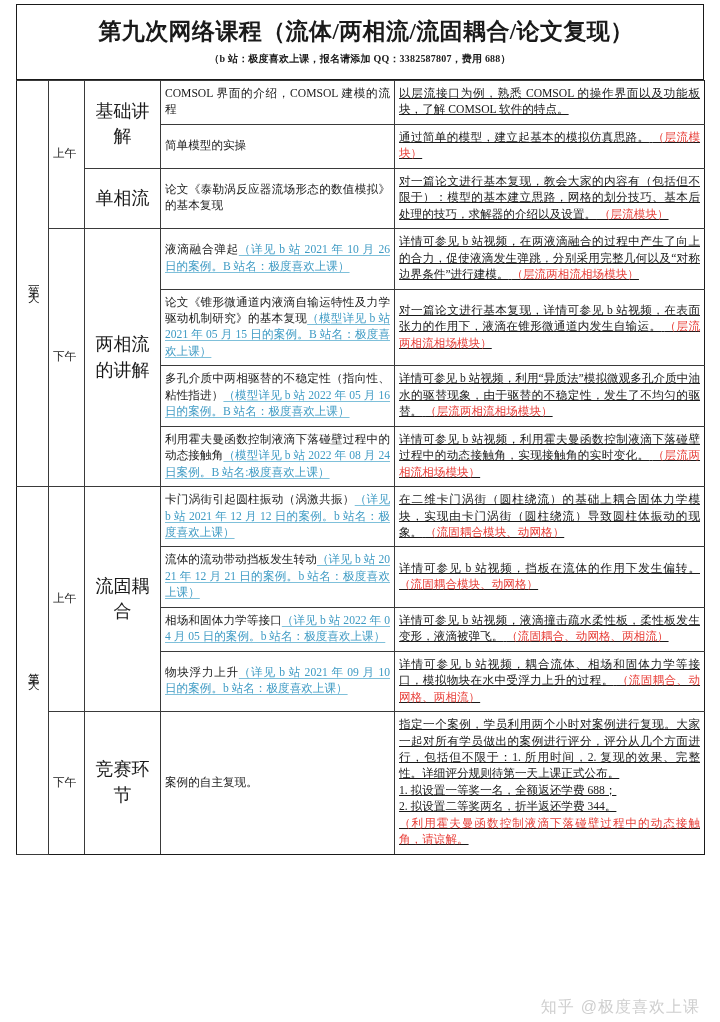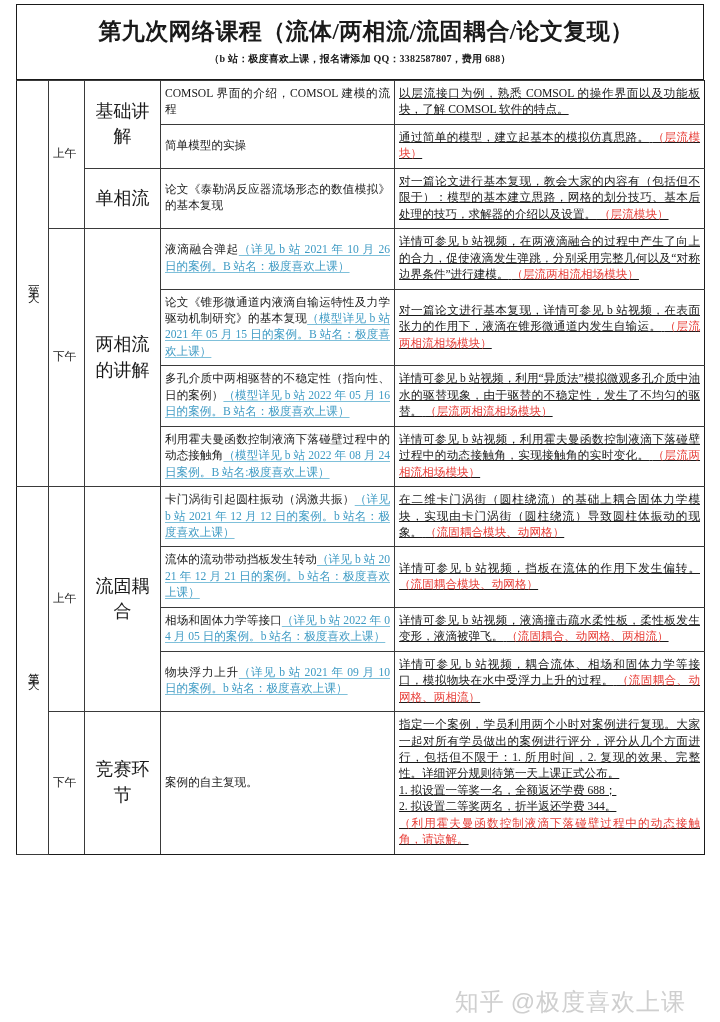--- a/index.html
+++ b/index.html
@@ -100,23 +100,23 @@
     text-underline-offset: 1.5px;
   }
   .tag {
     color: #e8403a;
   }
   .topic-label { font-size: 18px; }
 
   
   .watermark {
     position: absolute;
-    right: 34px;
+    right: 20px;
     bottom: 4px;
-    font-size: 24px;
+    font-size: 16px;
     color: #cfcfcf;
     letter-spacing: 1px;
     white-space: nowrap;
     pointer-events: none;
     font-family: "Liberation Sans", "DejaVu Sans", sans-serif;
   }
   .wm-logo { margin-right: 6px; }
 </style>
 </head>
 <body>
@@ -200,21 +200,21 @@
           <span>论文《锥形微通道内液滴自输运特性及力学驱动机制研究》的基本复现</span><span class="link">（模型详见 b 站 2021 年 05 月 15 日的案例。B 站名：极度喜欢上课）</span>
         </td>
         <td class="col-desc outer-r">
           <span>对一篇论文进行基本复现，详情可参见 b 站视频，在表面张力的作用下，液滴在锥形微通道内发生自输运。</span>
           <span class="tag">（层流两相流相场模块）</span>
         </td>
       </tr>
 
       <tr>
         <td class="col-item">
-          <span>多孔介质中两相驱替的不稳定性（指向性、日的案例）</span><span class="link">（模型详见 b 站 2022 年 05 月 16 日的案例。B 站名：极度喜欢上课）</span>
+          <span>多孔介质中两相驱替的不稳定性（指向性、粘性指进）</span><span class="link">（模型详见 b 站 2022 年 05 月 16 日的案例。B 站名：极度喜欢上课）</span>
         </td>
         <td class="col-desc outer-r">
           <span>详情可参见 b 站视频，利用“异质法”模拟微观多孔介质中油水的驱替现象，由于驱替的不稳定性，发生了不均匀的驱替。</span>
           <span class="tag">（层流两相流相场模块）</span>
         </td>
       </tr>
 
       <tr>
         <td class="col-item">
           <span>利用霍夫曼函数控制液滴下落碰壁过程中的动态接触角</span><span class="link">（模型详见 b 站 2022 年 08 月 24 日案例。B 站名:极度喜欢上课）</span>

